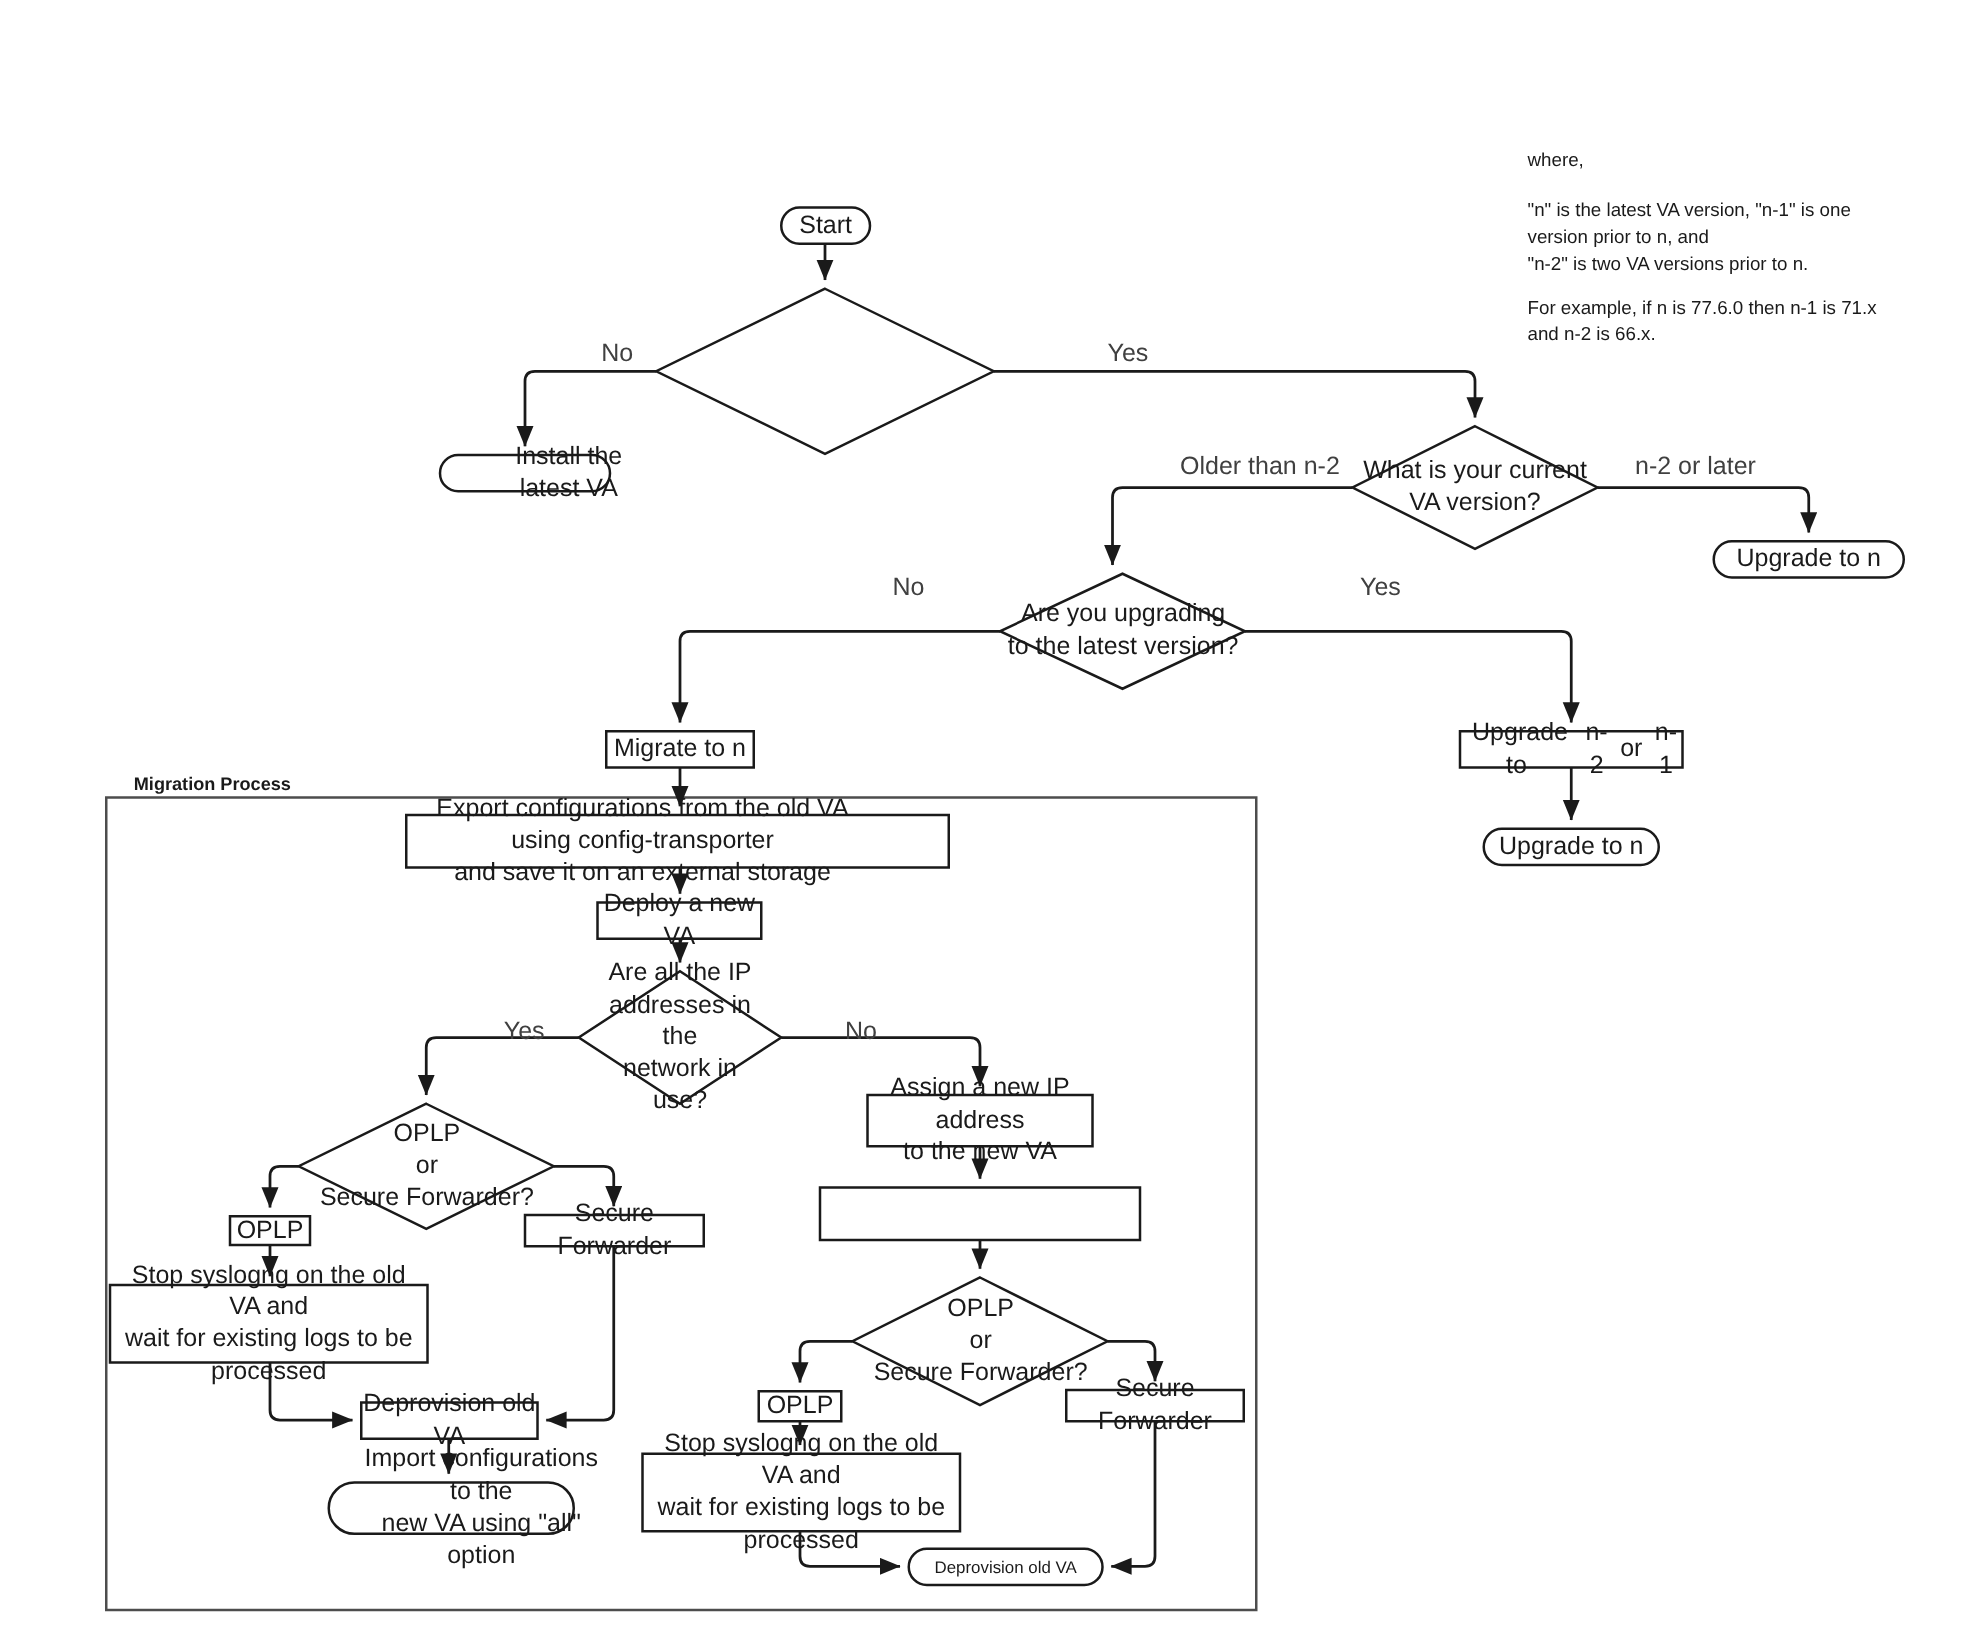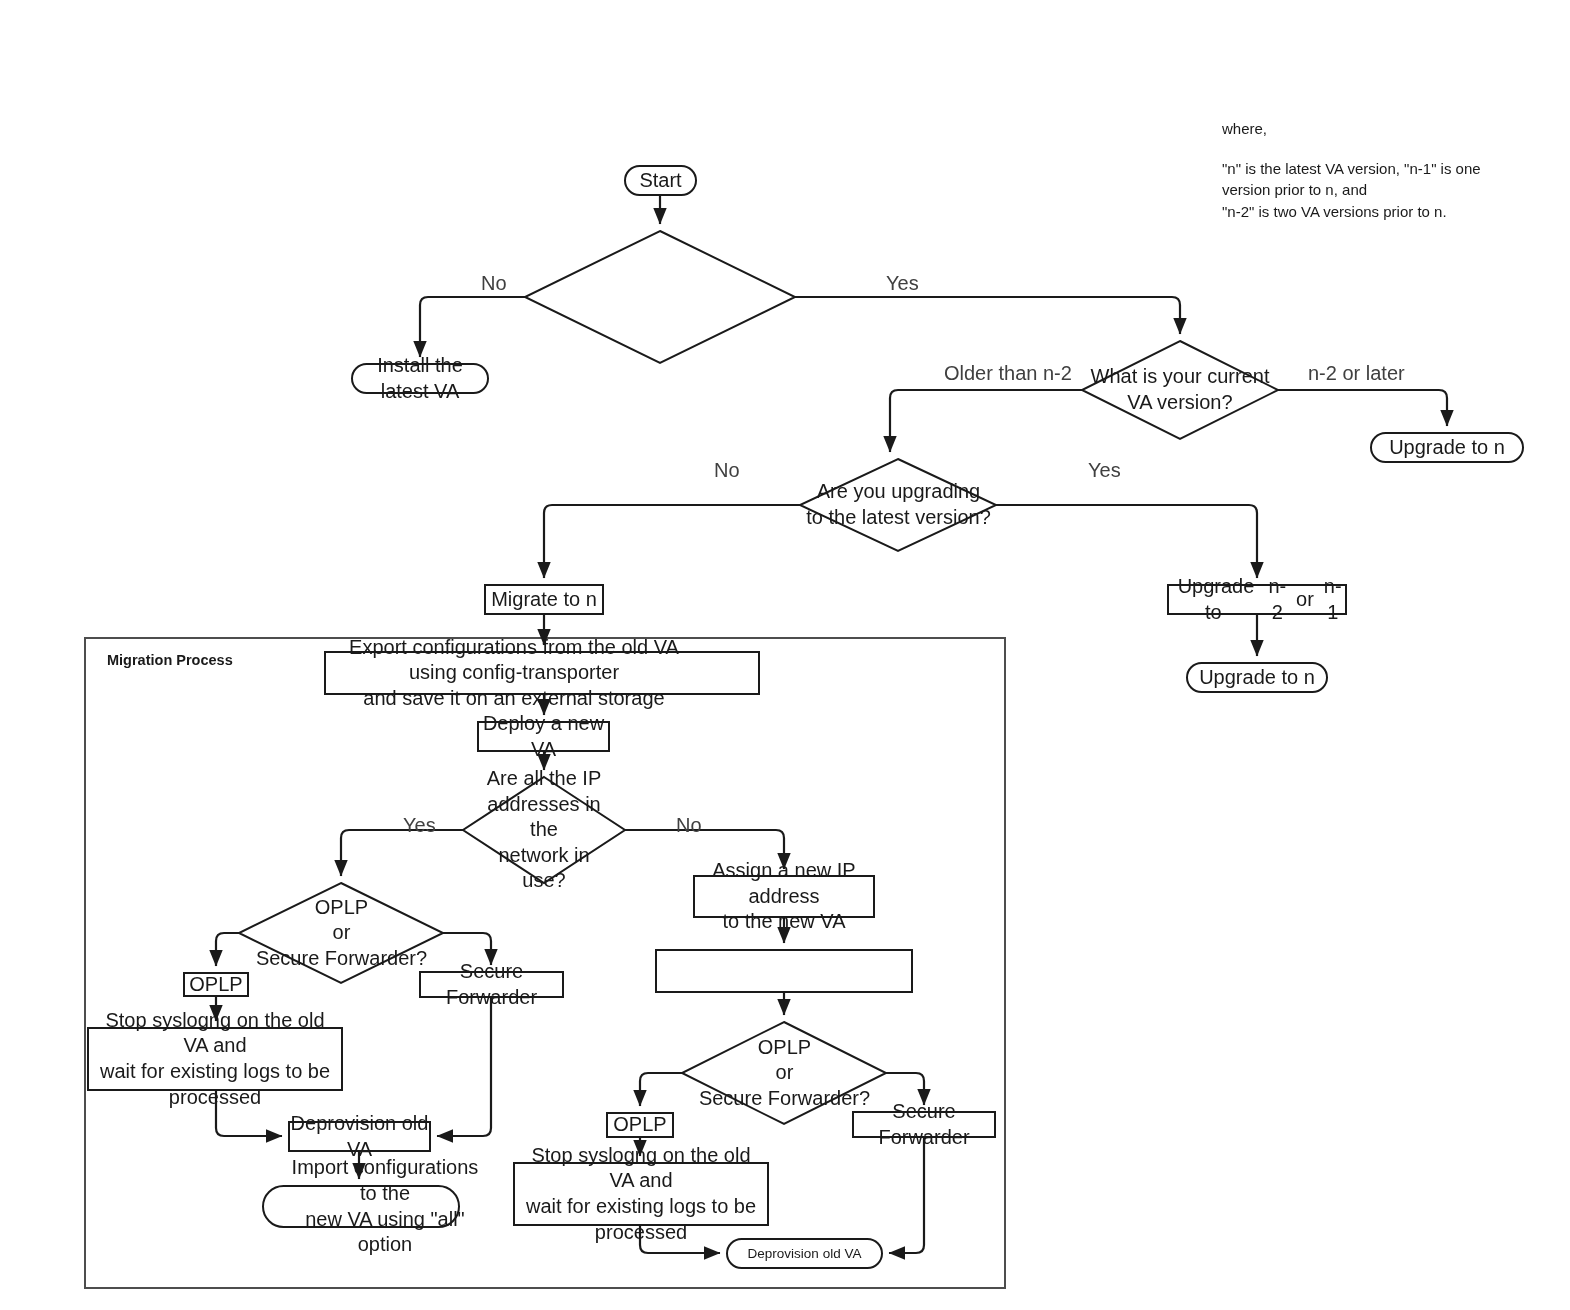--- a/index.html
+++ b/index.html
@@ -176,25 +176,27 @@
 
     <path class="conn" d="M640,1225 L640,1245 Q640,1253 648,1253 L720,1253" marker-end="url(#arrow)"></path>
 
     <path class="conn" d="M924,1137 L924,1245 Q924,1253 916,1253 L889,1253" marker-end="url(#arrow)"></path>
   </svg>
 
   <div class="legend" style="left:1222px; top:118px;">where,</div>
   <div class="legend" style="left:1222px; top:158px;">"n" is the latest VA version, "n-1" is one
 version prior to n, and
 "n-2" is two VA versions prior to n.</div>
-
-  <div class="group-title" style="left:107px; top:652px;">Migration Process</div>
+  <div class="legend" style="left:1222px; top:236px;">For example, if n is 77.6.0 then n-1 is 71.x
+and n-2 is 66.x.</div>
+
+  <div class="group-title" style="left:107px; top:620px;">Migration Process</div>
 
   <div class="node-text" style="left:625px; top:166px; width:71px; height:29px;">Start</div>
-  <div class="node-text" style="left:352px; top:364px; width:136px; height:29px;">Install the latest VA</div>
+  <div class="node-text" style="left:352px; top:364px; width:136px; height:29px;padding-left:35px;">Install the latest VA</div>
   <div class="node-text" style="left:1090px; top:367px; width:180px; height:46px;">What is your current
 VA version?</div>
   <div class="node-text" style="left:1371px; top:433px; width:152px; height:29px;">Upgrade to&nbsp;<b>n</b></div>
   <div class="node-text" style="left:806px; top:482px; width:185px; height:46px;">Are you upgrading
 to the latest version?</div>
   <div class="node-text" style="left:485px; top:585px; width:118px; height:29px;">Migrate to&nbsp;<b>n</b></div>
   <div class="node-text" style="left:1168px; top:585px; width:178px; height:29px;">Upgrade to&nbsp;<b>n-2</b>&nbsp;or&nbsp;<b>n-1</b></div>
   <div class="node-text" style="left:1187px; top:663px; width:140px; height:29px;">Upgrade to&nbsp;<b>n</b></div>
   <div class="node-text" style="left:325px; top:652px; width:378px; height:42px;">Export configurations from the old VA using config-transporter
 and save it on an external storage</div>

